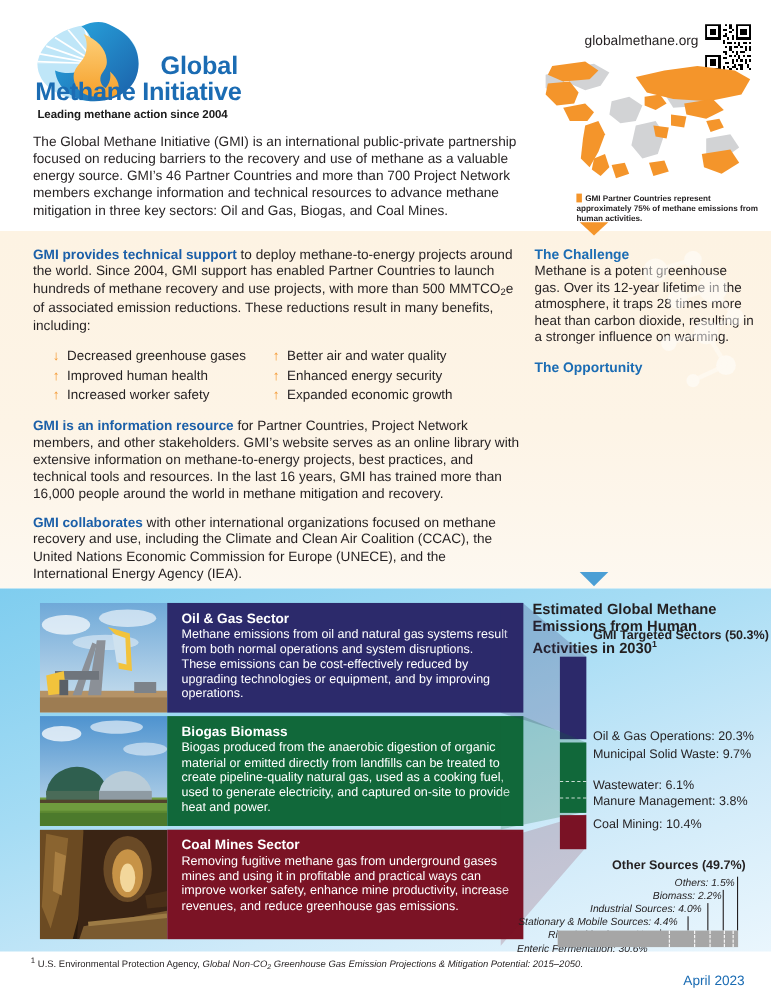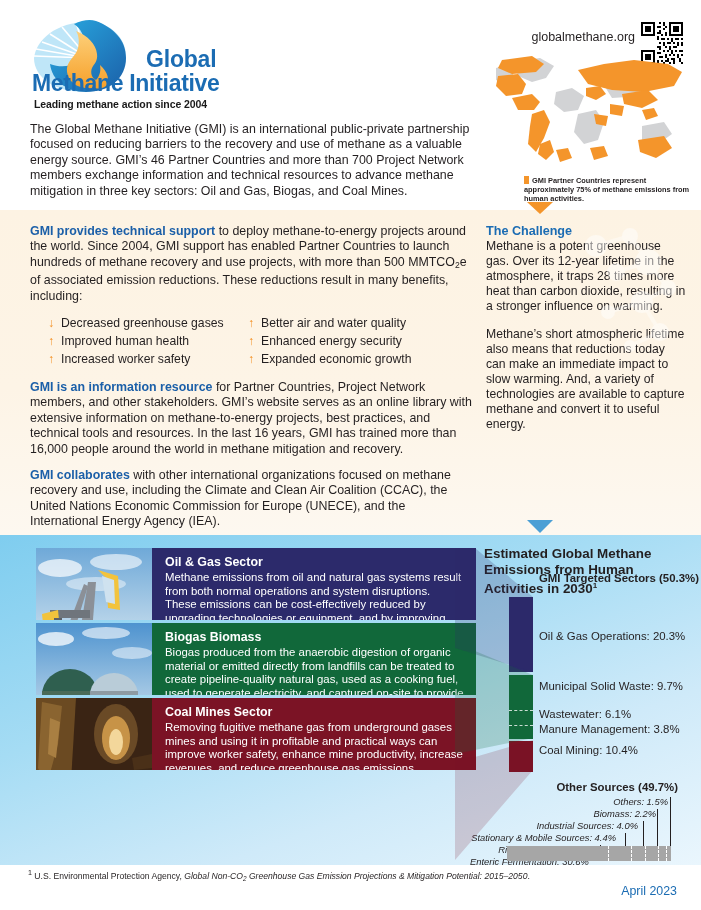--- a/index.html
+++ b/index.html
@@ -66,21 +66,21 @@
     border-top:13px solid #4b9fd5; z-index:5;
   }
 
   
   .blue {
     position:absolute; left:0; top:535px; width:701px; height:330px;
     background: linear-gradient(160deg,#7fcdef 0%, #a5dcf4 38%, #cfeaf9 70%, #eaf6fd 100%);
   }
 
   .cards { position:absolute; left:36px; top:13px; width:440px; }
-  .card { position:relative; display:flex; height:72px; margin-bottom:3px; overflow:hidden;}
+  .card { position:relative; display:flex; height:100px; margin-bottom:3px; overflow:hidden;}
   .card .thumb { width:116px; height:100px; flex:0 0 116px; position:relative; overflow:hidden;}
   .card .body { flex:1; padding:7px 12px 6px 13px; color:#fff; }
   .card h3 { font-size:12.4px; font-weight:bold; margin-bottom:2px; }
   .card p { font-size:11.4px; line-height:13.6px; }
   .c-oil .body { background:#2c2a6b; }
   .c-bio .body { background:#11683a; }
   .c-coal .body { background:#7b1325; }
 
   
   .funnels { position:absolute; left:455px; top:535px; width:80px; height:330px; z-index:3; pointer-events:none;}
@@ -299,21 +299,21 @@
           <line x1="92" y1="34" x2="60" y2="44"></line>
             <line x1="92" y1="34" x2="112" y2="60"></line>
           <line x1="112" y1="60" x2="86" y2="74"></line>
             <line x1="86" y1="74" x2="52" y2="84"></line>
           <line x1="86" y1="74" x2="104" y2="104"></line>
             <line x1="104" y1="104" x2="74" y2="118"></line>
         </g>
       </svg>
       <div class="mm-head">The Challenge</div>
       <div class="mm-body">Methane is a potent greenhouse gas. Over its 12-year lifetime in the atmosphere, it traps 28 times more heat than carbon dioxide, resulting in a stronger influence on warming.</div>
-      <div class="mm-body">Methane’s short atmospheric lifetime also means that reductions today can make an immediate impact to slow warming. And, a variety of technologies are available to capture methane and convert it to useful energy.</div>
+      <div class="mm-head">The Opportunity</div>
     </div>
   </div>
 
   <div class="tri-orange"></div>
   <div class="tri-blue"></div>
 
   <div class="blue">
     <div class="cards">
 
       <div class="card c-oil">
@@ -421,21 +421,21 @@
     <div class="seg" style="height:3px;background:transparent;"></div>
     <div class="seg green" style="height:64px;">
       <div class="dash" style="top:35px;"></div>
       <div class="dash" style="top:50px;"></div>
     </div>
     <div class="seg" style="height:2px;background:transparent;"></div>
     <div class="seg red" style="height:31px;"></div>
   </div>
 
   <div class="lbl bold" style="left:539px; top:572px;">GMI Targeted Sectors (50.3%)</div>
-  <div class="lbl" style="left:539px; top:630px;text-align:center;">Oil &amp; Gas Operations: 20.3%</div>
+  <div class="lbl" style="left:539px; top:664px;text-align:center;">Oil &amp; Gas Operations: 20.3%</div>
   <div class="lbl" style="left:539px; top:680px;">Municipal Solid Waste: 9.7%</div>
   <div class="lbl" style="left:539px; top:708px;">Wastewater: 6.1%</div>
   <div class="lbl" style="left:539px; top:723px;">Manure Management: 3.8%</div>
   <div class="lbl" style="left:539px; top:744px;">Coal Mining: 10.4%</div>
 
   <div class="others-title">Other Sources (49.7%)</div>
 
   <div class="o-lbl" style="left:478px; top:796px; width:190px;">Others: 1.5%</div>
   <div class="o-lbl" style="left:478px; top:808px; width:178px;">Biomass: 2.2%</div>
   <div class="o-lbl" style="left:478px; top:820px; width:160px;">Industrial Sources: 4.0%</div>

